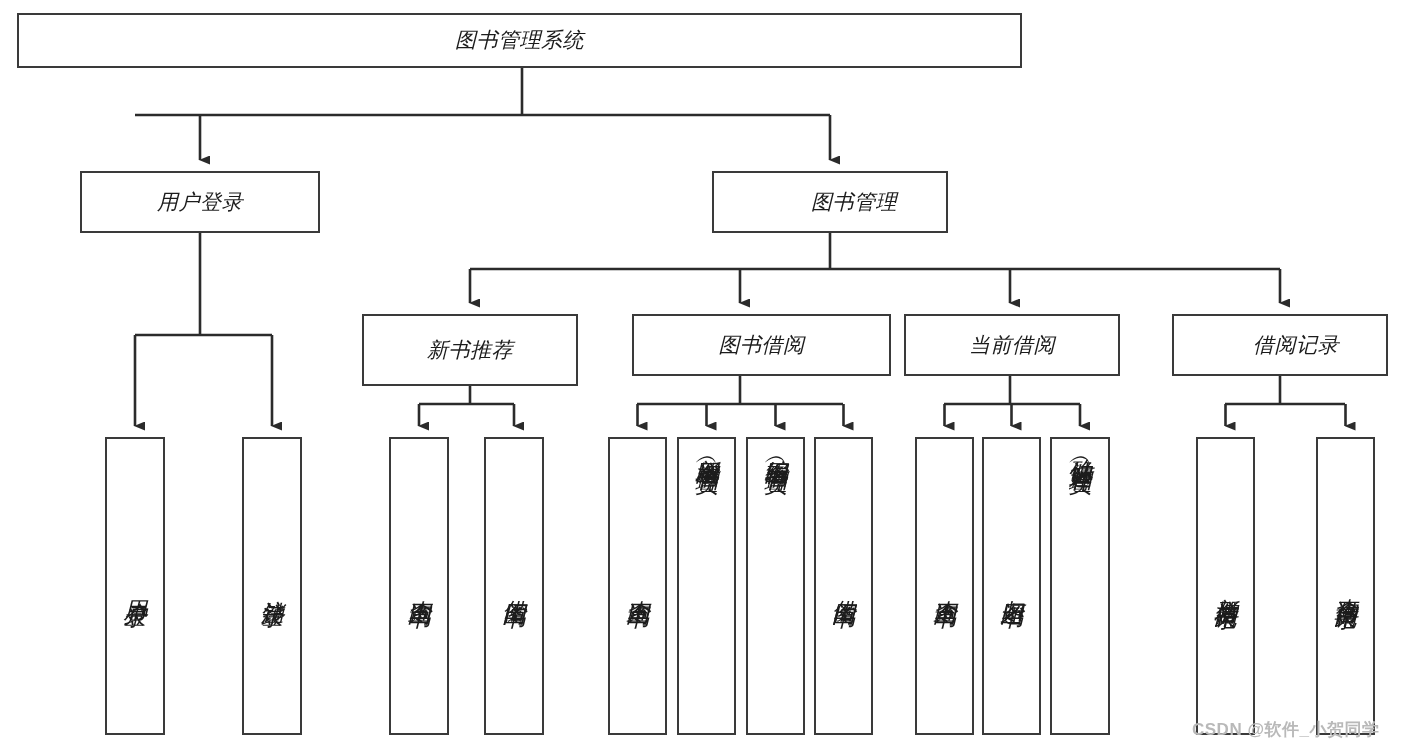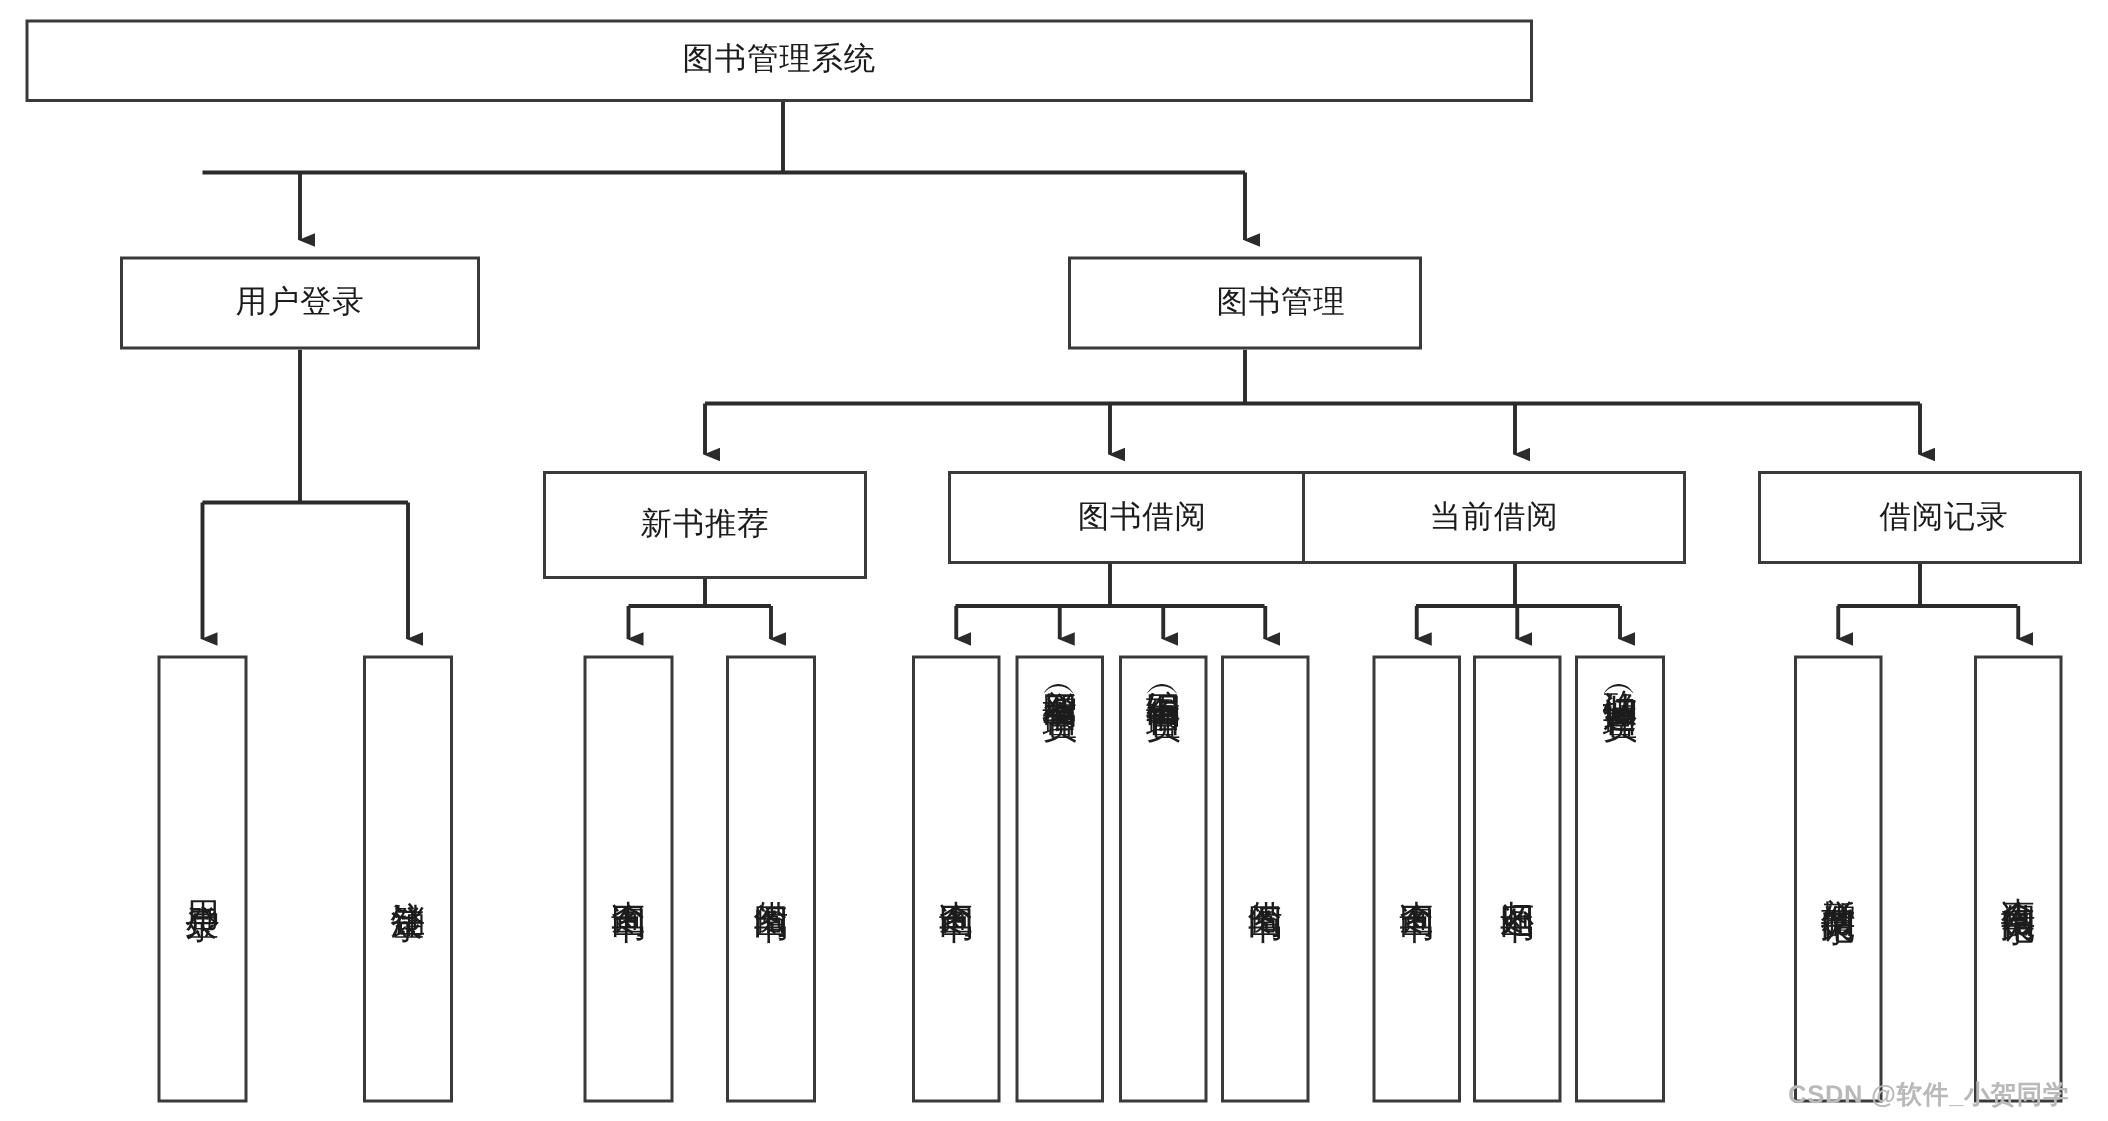--- a/index.html
+++ b/index.html
@@ -33,20 +33,21 @@
     display: flex;
     align-items: center;
     justify-content: center;
     color: #1c1c1c;
   }
   .node .label {
     display: block;
     text-align: center;
     line-height: 1.05;
     letter-spacing: 0.5px;
+    font-style: italic;
   }
   .node.horiz .label {
     writing-mode: horizontal-tb;
     font-size: 21px;
   }
   .node.vert {
     align-items: flex-start;
     justify-content: center;
     padding-top: 0;
   }
@@ -131,21 +132,21 @@
       </div>
       <div class="node horiz" style="left: 712px; top: 171px; width: 236px; height: 62px; padding-left: 48px;">
         <span class="label">图书管理</span>
       </div>
       <div class="node horiz" style="left: 362px; top: 314px; width: 216px; height: 72px;">
         <span class="label">新书推荐</span>
       </div>
       <div class="node horiz" style="left: 632px; top: 314px; width: 259px; height: 62px;">
         <span class="label">图书借阅</span>
       </div>
-      <div class="node horiz" style="left: 868px; top: 314px; width: 256px; height: 62px;">
+      <div class="node horiz" style="left: 904px; top: 314px; width: 216px; height: 62px;">
         <span class="label">当前借阅</span>
       </div>
       <div class="node horiz" style="left: 1172px; top: 314px; width: 216px; height: 62px; padding-left: 32px;">
         <span class="label">借阅记录</span>
       </div>
       <div class="node vert mid" style="left: 105px; top: 437px; width: 60px; height: 298px;">
         <span class="label">用户登录</span>
       </div>
       <div class="node vert mid" style="left: 242px; top: 437px; width: 60px; height: 298px;">
         <span class="label">注销登录</span>

